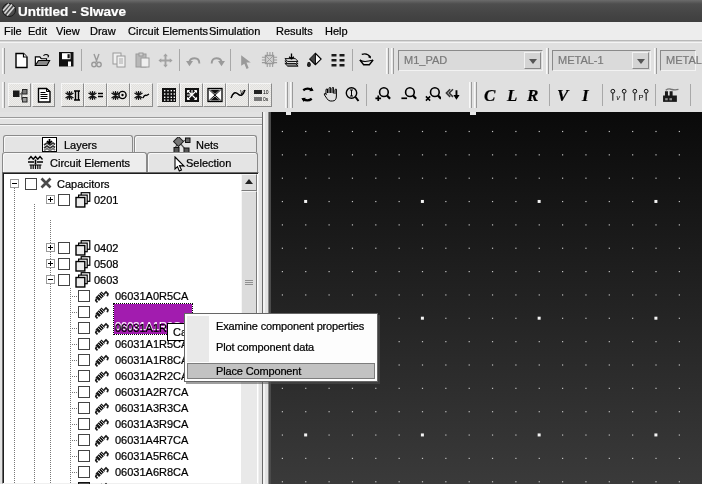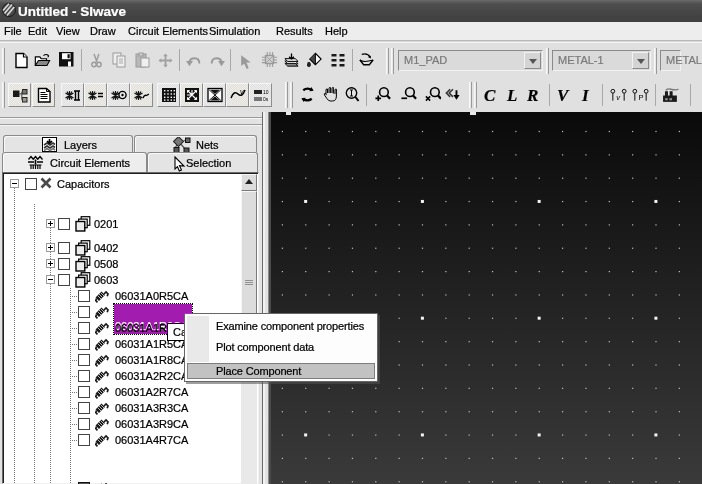--- a/index.html
+++ b/index.html
@@ -214,21 +214,21 @@
   <div class="combo" style="left:398px;width:145px">
       <span class="txt">M1_PAD</span>
       <span class="btn"></span>
     </div>
   <div class="grip" style="left:546px;top:5px;height:26px"></div>
   <div class="combo" style="left:552px;width:99px">
       <span class="txt">METAL-1</span>
       <span class="btn"></span>
     </div>
   <div class="grip" style="left:654px;top:5px;height:26px"></div>
-  <div class="combo" style="left:660px;width:21px">
+  <div class="combo" style="left:660px;width:36px">
       <span class="txt">METAL</span>
     </div>
 </div>
 
 <div id="tb2" class="abs" style="top:78px">
   <div class="grip" style="left:2px;top:4px;height:26px"></div>
   <div class="tbtn" style="left:8px">
     <svg width="16" height="16" viewBox="0 0 16 16">
       <rect x="1" y="3.5" width="6.5" height="6.5" fill="#1a1a1a"></rect>
       <rect x="10.5" y="2.5" width="4.5" height="4.5" fill="#777" stroke="#222"></rect>
@@ -730,21 +730,21 @@
         <div class="trow" style="top:3px">
           <div class="expbox " style="left:7px"></div>
           <div class="cbx" style="left:22px"></div>
           <span style="position:absolute;left:37px;top:0">
             <svg width="12" height="12" viewBox="0 0 12 12" style="position:absolute;top:1px">
               <path d="M1.5 1.5 L10.5 10.5 M10.5 1.5 L1.5 10.5" stroke="#4a4a4a" stroke-width="2.7"></path>
             </svg>
           </span>
           <span class="tlabel " style="left:54px">Capacitors</span>
         </div>
-        <div class="trow" style="top:43px">
+        <div class="trow" style="top:19px">
           <div class="expbox plus" style="left:43px"></div>
           <div class="cbx" style="left:55px"></div>
           <span style="position:absolute;left:72px;top:0">
             <svg width="16" height="16" viewBox="0 0 16 16" style="position:absolute;top:0">
               <rect x="6.2" y="0.7" width="8.6" height="8.6" fill="#fff" stroke="#000" stroke-width="1.2"></rect>
               <rect x="3.6" y="3.1" width="8.6" height="8.6" fill="#fff" stroke="#000" stroke-width="1.2"></rect>
               <rect x="1" y="5.5" width="8.8" height="9.5" fill="#ececec" stroke="#000" stroke-width="1.4"></rect>
             </svg>
           </span>
           <span class="tlabel " style="left:91px">0201</span>
@@ -907,20 +907,46 @@
           <div class="cbx" style="left:75px"></div>
           <span style="position:absolute;left:90px;top:0">
             <svg width="17" height="15" viewBox="0 0 17 15" style="position:absolute;top:0">
               <polygon points="2.5,9.5 8.5,3.5 12,7 6,13" fill="#1a1a1a"></polygon>
               <path d="M4.5,7.5 L8,11 M6,6 L9.5,9.5 M7.5,4.5 L11,8" stroke="#b8b8b8" stroke-width="1"></path>
               <path d="M11 6 L13 4 L15 6 L14.2 8.2" stroke="#1a1a1a" stroke-width="1.7" fill="none"></path>
               <path d="M3.5,10.5 L2.8,12.6 L4.5,14.3" stroke="#1a1a1a" stroke-width="1.7" fill="none"></path>
             </svg>
           </span>
           <span class="tlabel " style="left:112px">06031A4R7CA</span>
+        </div>
+        <div class="trow" style="top:275px">
+          <div class="hdots" style="left:67px;top:8px;width:8px"></div>
+          <div class="cbx" style="left:75px"></div>
+          <span style="position:absolute;left:90px;top:0">
+            <svg width="17" height="15" viewBox="0 0 17 15" style="position:absolute;top:0">
+              <polygon points="2.5,9.5 8.5,3.5 12,7 6,13" fill="#1a1a1a"></polygon>
+              <path d="M4.5,7.5 L8,11 M6,6 L9.5,9.5 M7.5,4.5 L11,8" stroke="#b8b8b8" stroke-width="1"></path>
+              <path d="M11 6 L13 4 L15 6 L14.2 8.2" stroke="#1a1a1a" stroke-width="1.7" fill="none"></path>
+              <path d="M3.5,10.5 L2.8,12.6 L4.5,14.3" stroke="#1a1a1a" stroke-width="1.7" fill="none"></path>
+            </svg>
+          </span>
+          <span class="tlabel " style="left:112px">06031A5R6CA</span>
+        </div>
+        <div class="trow" style="top:291px">
+          <div class="hdots" style="left:67px;top:8px;width:8px"></div>
+          <div class="cbx" style="left:75px"></div>
+          <span style="position:absolute;left:90px;top:0">
+            <svg width="17" height="15" viewBox="0 0 17 15" style="position:absolute;top:0">
+              <polygon points="2.5,9.5 8.5,3.5 12,7 6,13" fill="#1a1a1a"></polygon>
+              <path d="M4.5,7.5 L8,11 M6,6 L9.5,9.5 M7.5,4.5 L11,8" stroke="#b8b8b8" stroke-width="1"></path>
+              <path d="M11 6 L13 4 L15 6 L14.2 8.2" stroke="#1a1a1a" stroke-width="1.7" fill="none"></path>
+              <path d="M3.5,10.5 L2.8,12.6 L4.5,14.3" stroke="#1a1a1a" stroke-width="1.7" fill="none"></path>
+            </svg>
+          </span>
+          <span class="tlabel " style="left:112px">06031A6R8CA</span>
         </div>
         <div class="trow" style="top:307px">
           <div class="cbx" style="left:75px;background:#555;border-color:#111"></div>
           <span style="position:absolute;left:90px;top:0">
             <svg width="17" height="15" viewBox="0 0 17 15" style="position:absolute;top:0">
               <polygon points="2.5,9.5 8.5,3.5 12,7 6,13" fill="#1a1a1a"></polygon>
               <path d="M4.5,7.5 L8,11 M6,6 L9.5,9.5 M7.5,4.5 L11,8" stroke="#b8b8b8" stroke-width="1"></path>
               <path d="M11 6 L13 4 L15 6 L14.2 8.2" stroke="#1a1a1a" stroke-width="1.7" fill="none"></path>
               <path d="M3.5,10.5 L2.8,12.6 L4.5,14.3" stroke="#1a1a1a" stroke-width="1.7" fill="none"></path>
             </svg>

